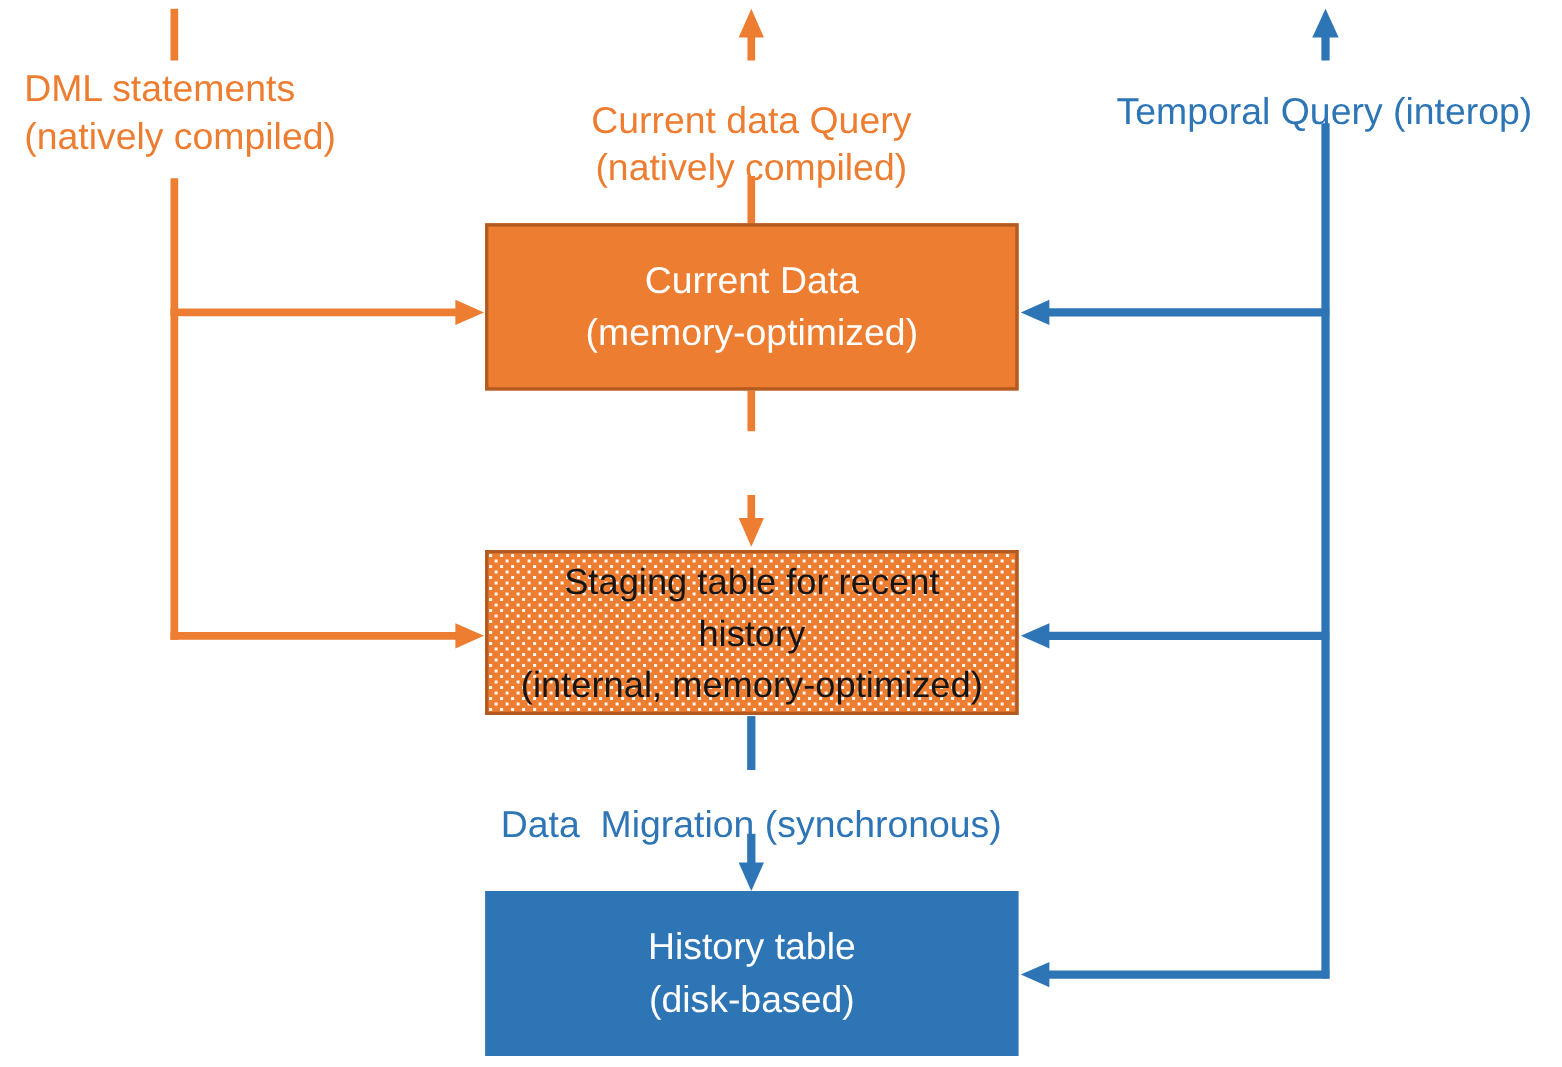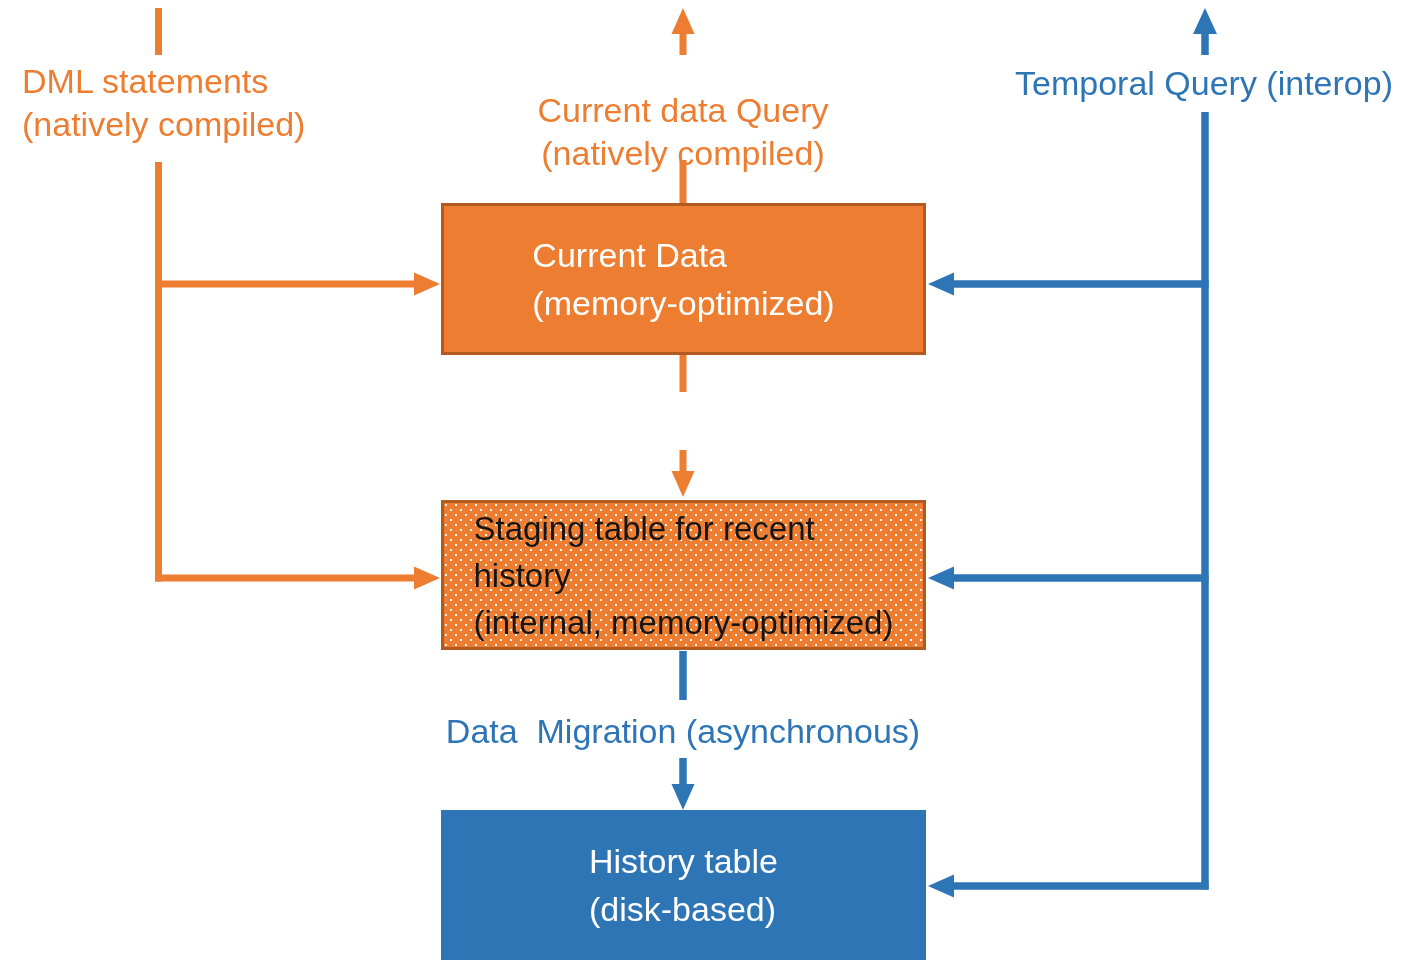--- a/index.html
+++ b/index.html
@@ -28,29 +28,30 @@
   .bhead { fill: #2E75B6; stroke: none; }
 
   .lbl {
     position: absolute;
     white-space: pre-wrap;
     font-size: 34px;
     line-height: 43px;
     letter-spacing: 0px;
   }
   .lbl.orange { color: #ED7D31; }
-  .lbl.blue   { color: #2E75B6; }
+  .lbl.blue   { color: #2E75B6; margin-top: 19px; }
   .lbl.center { text-align: center; }
 
   .node {
     position: absolute;
     box-sizing: border-box;
     display: flex;
     align-items: center;
     justify-content: center;
+    text-align: center;
   }
   .node .node-label {
     white-space: pre-wrap;
     font-size: 34px;
     line-height: 48px;
   }
   #current-data-node {
     left: 441px; top: 203px; width: 485px; height: 152px;
     background: #ED7D31;
     border: 3px solid #B25A20;
@@ -126,21 +127,21 @@
 
   <div class="lbl orange" style="left:22px; top:60px;">DML statements
 (natively compiled)</div>
 
   <div class="lbl orange center" style="left:483px; top:62px; width:400px;margin-top:27px;">Current data Query
 (natively compiled)</div>
 
   <div class="lbl blue center" style="left:1004px; top:62px; width:400px;">Temporal Query (interop)</div>
 
 
-  <div class="lbl blue center" style="left:423px; top:710px; width:520px;">Data  Migration (asynchronous)</div>
+  <div class="lbl blue center" style="left:423px; top:710px; width:520px;">Data  Migration (synchronous)</div>
 
   <div class="node" id="current-data-node">
     <span class="node-label">Current Data
 (memory-optimized)</span>
   </div>
 
   <div class="node" id="staging-table-node">
     <span class="node-label">Staging table for recent
 history
 (internal, memory-optimized)</span>

